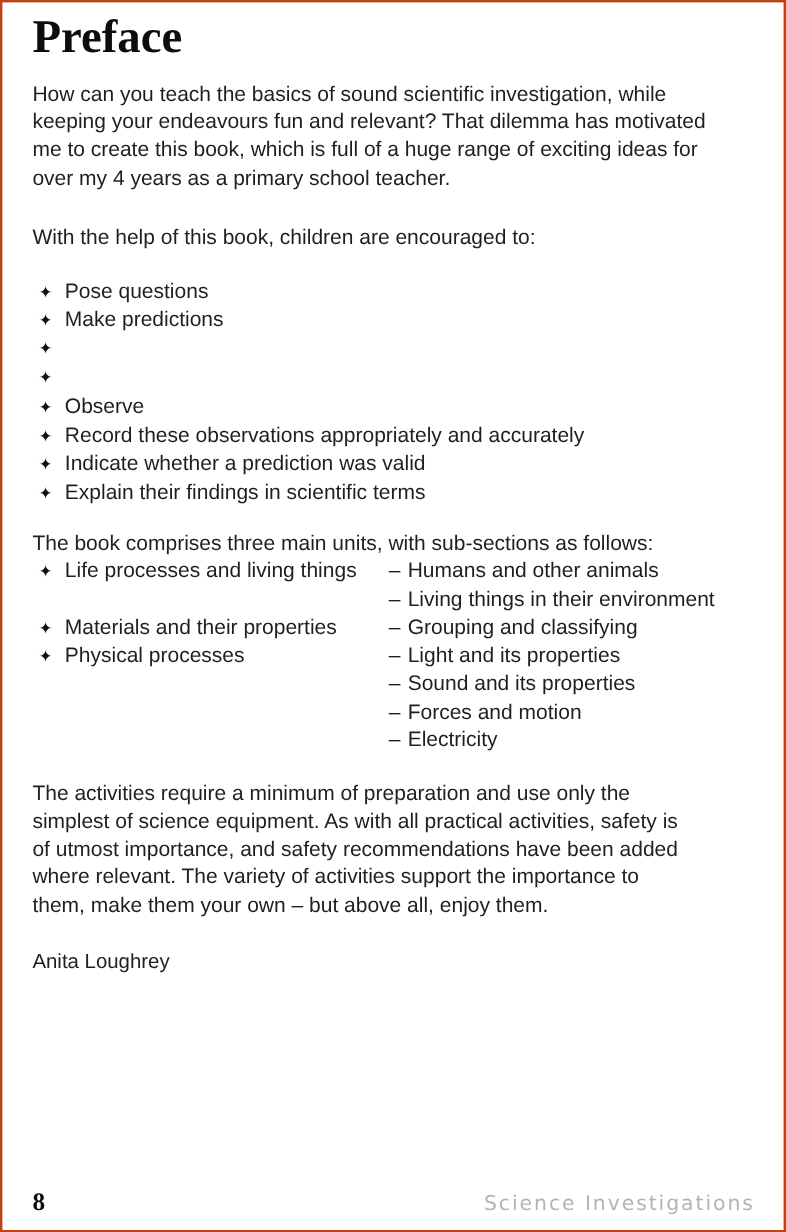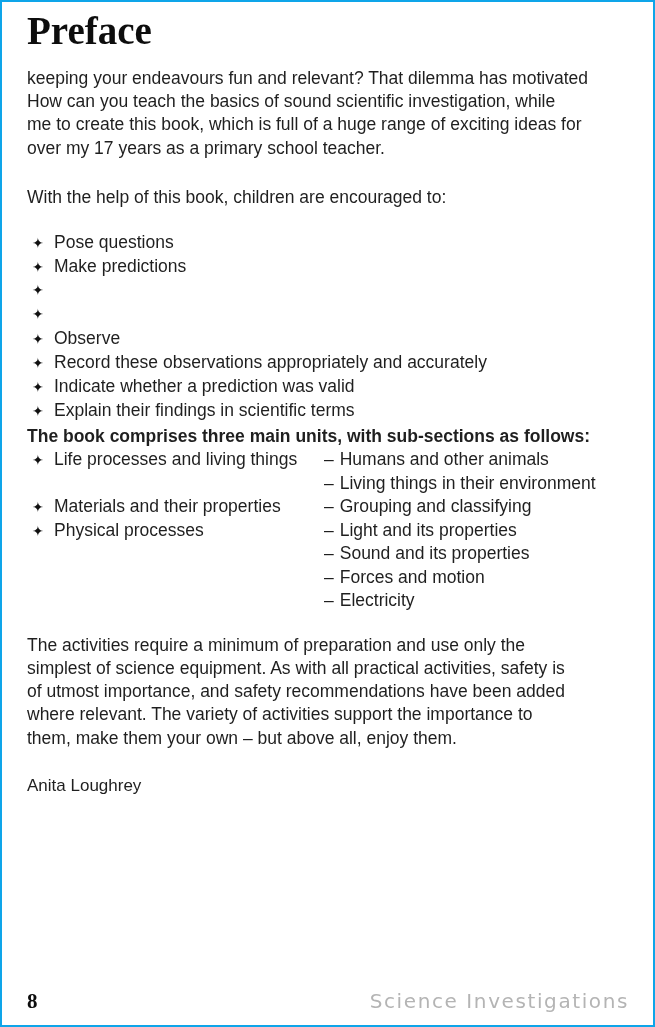--- a/index.html
+++ b/index.html
@@ -5,21 +5,21 @@
   html, body {
     margin: 0;
     padding: 0;
     background: #ffffff;
   }
   .page {
     position: relative;
     width: 655px;
     height: 1027px;
     box-sizing: border-box;
-    border: 2px solid #0ea5e9;
+    border: 2px solid #c2410c;
     background: #ffffff;
     overflow: hidden;
     font-family: "Liberation Sans", sans-serif;
     color: #1f1f1f;
   }
   .content {
     padding: 0 22px 0 25px;
   }
   .page-title {
     margin: 6px 0 0 0;
@@ -49,21 +49,21 @@
     height: 24px;
     line-height: 24px;
   }
   .star {
     width: 22px;
     flex: 0 0 22px;
     margin-left: 5px;
     font-size: 14px;
     color: #111111;
   }
-  .leadin-units { margin-top: 3px; font-weight: bold; }
+  .leadin-units { margin-top: 19px; }
   .units-table {
     font-size: 17.5px;
   }
   .unit-row {
     display: flex;
     align-items: baseline;
     height: 23.5px;
     line-height: 23.5px;
     white-space: nowrap;
   }
@@ -86,38 +86,38 @@
     align-items: baseline;
   }
   .page-number {
     font-family: "Liberation Serif", serif;
     font-weight: bold;
     font-size: 21px;
     color: #0d0d0d;
   }
   .brand {
     font-family: "DejaVu Sans", sans-serif;
-    font-size: 20px;
+    font-size: 17px;
     letter-spacing: 1.6px;
     color: #b4b4b4;
   }
 </style>
 </head>
 <body>
 
 <div class="page">
   <div class="content">
 
     <h1 class="page-title">Preface</h1>
 
     <div class="para intro-para">
+      <div class="line">How can you teach the basics of sound scientific investigation, while</div>
       <div class="line">keeping your endeavours fun and relevant? That dilemma has motivated</div>
-      <div class="line">How can you teach the basics of sound scientific investigation, while</div>
       <div class="line">me to create this book, which is full of a huge range of exciting ideas for</div>
-      <div class="line">over my 17 years as a primary school teacher.</div>
+      <div class="line">over my 4 years as a primary school teacher.</div>
     </div>
 
     <div class="para leadin-encouraged">With the help of this book, children are encouraged to:</div>
 
     <div class="bullet-list">
       <div class="bullet-item">
         <span class="star">✦</span>
         <span>Pose questions</span>
       </div>
       <div class="bullet-item">

